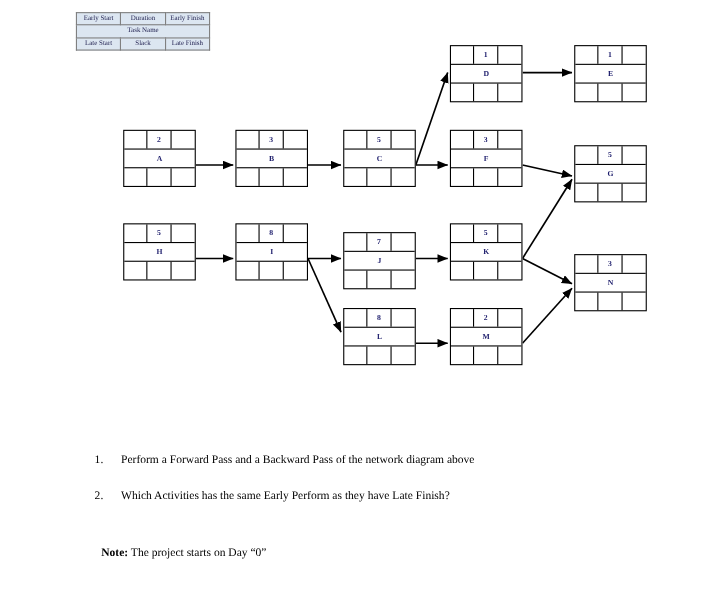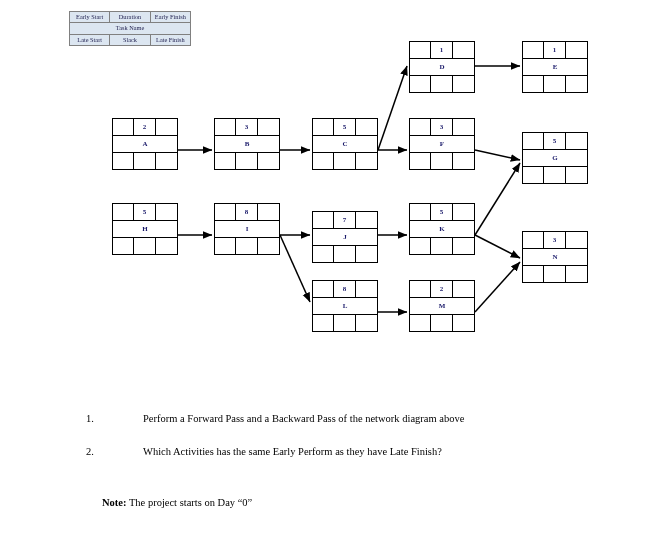--- a/index.html
+++ b/index.html
@@ -81,24 +81,24 @@
     top:412px;
     width:520px;
   }
   .qitem{
     display:flex;
     margin-bottom:20px;
     font-size:10.5px;
     line-height:1.25;
   }
   .qnum{width:24px;flex:none;}
-  .qtext{flex:1;margin-left:33px;}
+  .qtext{flex:1;}
   .note{
     position:absolute;
-    left:102px;
+    left:92px;
     top:497px;
     font-size:10.5px;
   }
   .note b{font-weight:bold;}
 </style>
 </head>
 <body>
 
 <div id="canvas">
 

